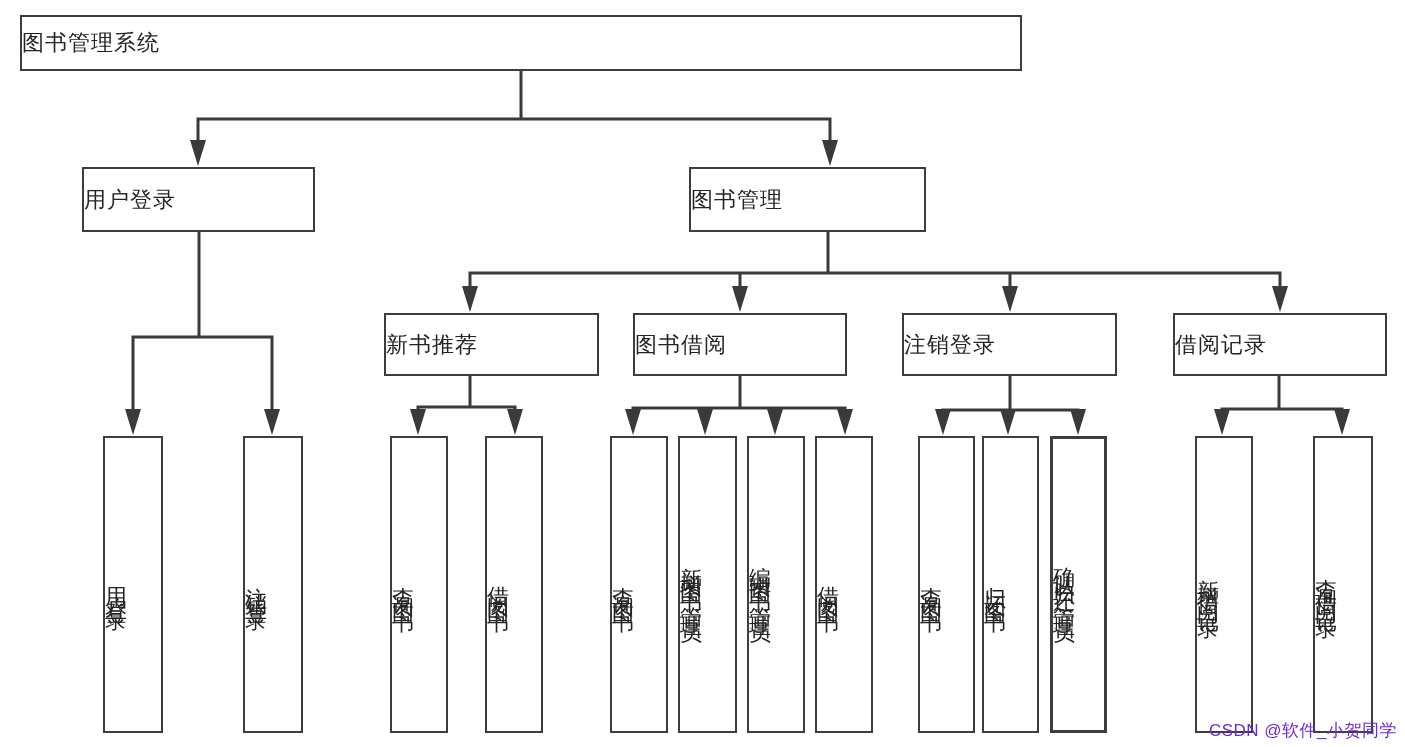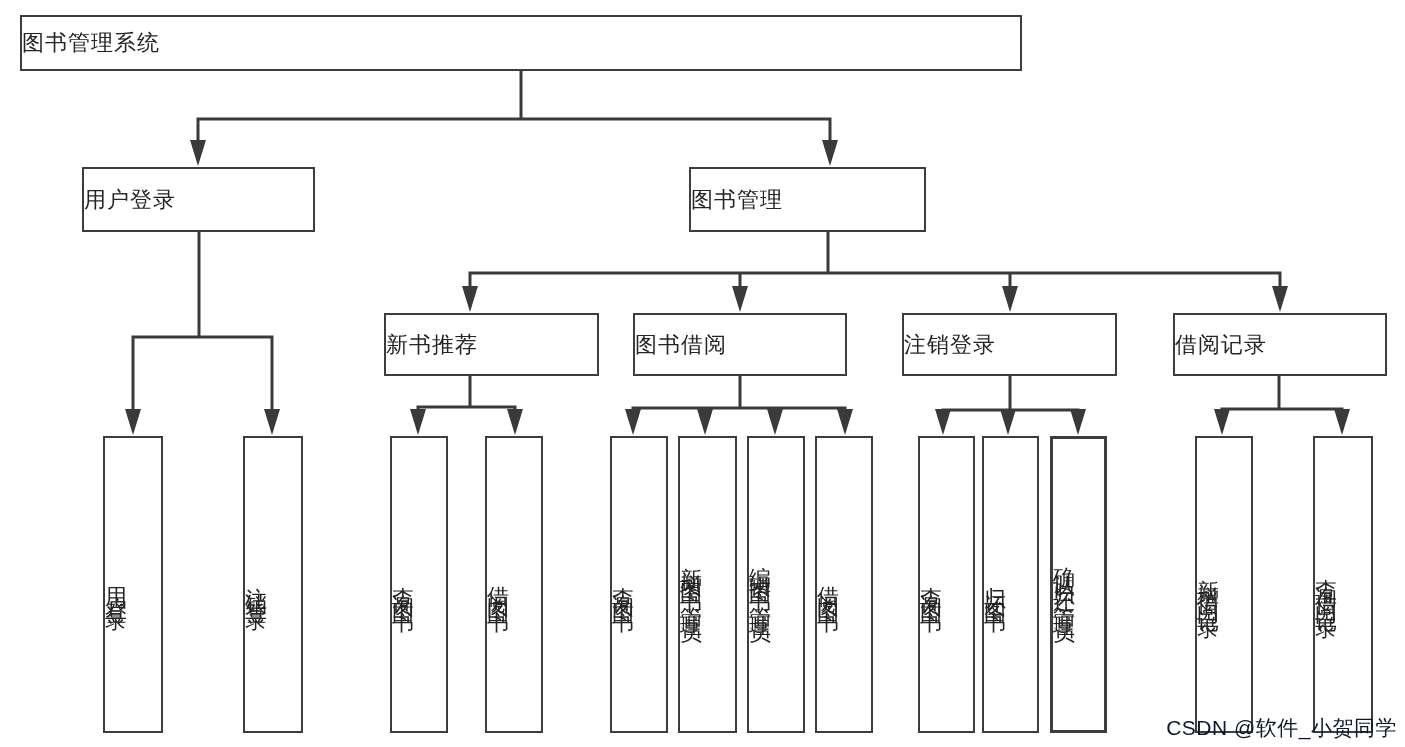--- a/index.html
+++ b/index.html
@@ -29,22 +29,22 @@
     font-size: 22px;
     line-height: 1;
     letter-spacing: 8px;
     white-space: nowrap;
   }
   .node.bold { border-width: 3px; }
   .watermark {
     position: absolute;
     right: 8px;
     bottom: 5px;
-    font-size: 21px;
-    color: #0f172a;
+    font-size: 17px;
+    color: #6d28d9;
     letter-spacing: 0.5px;
     z-index: 5;
   }
 </style>
 </head>
 <body>
 
 <div id="canvas">
 
   <svg class="connectors" viewBox="0 0 1405 747" xmlns="http://www.w3.org/2000/svg">

